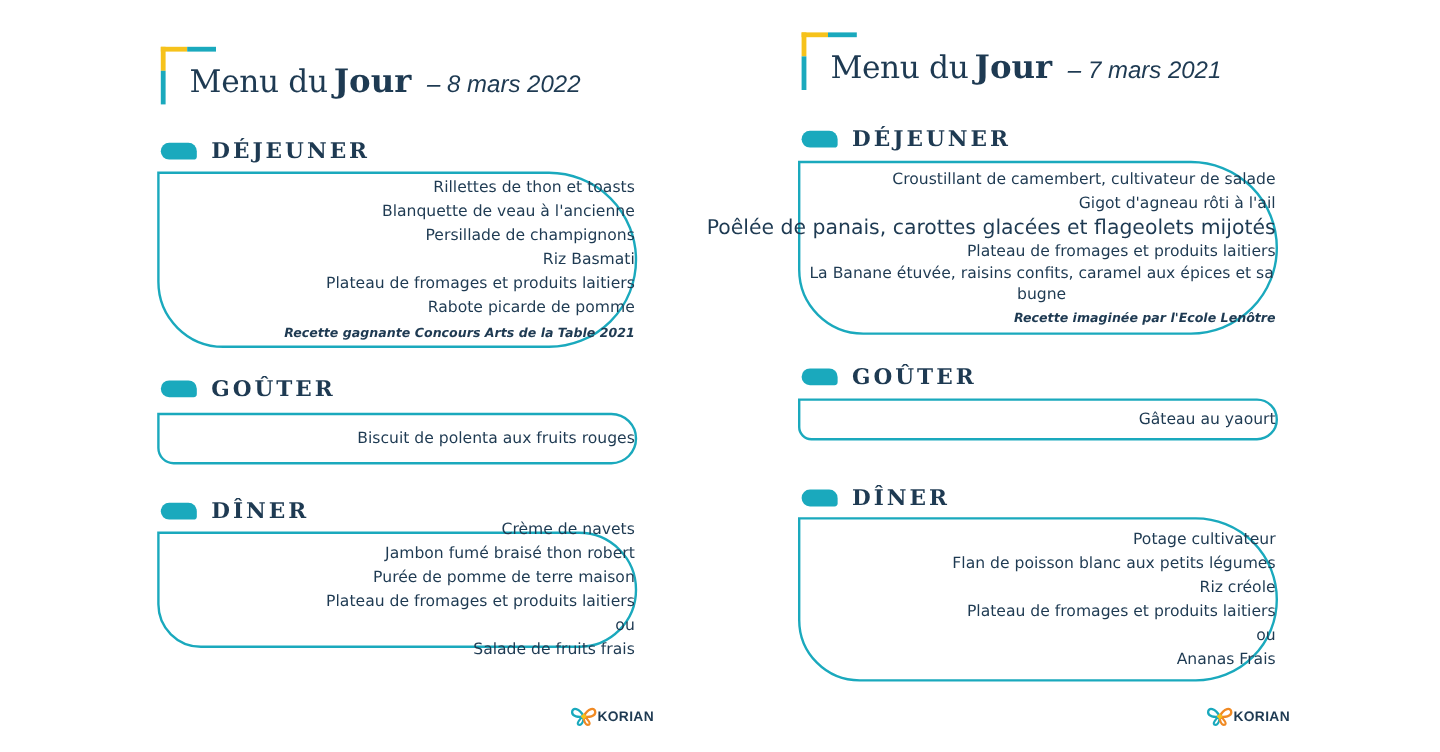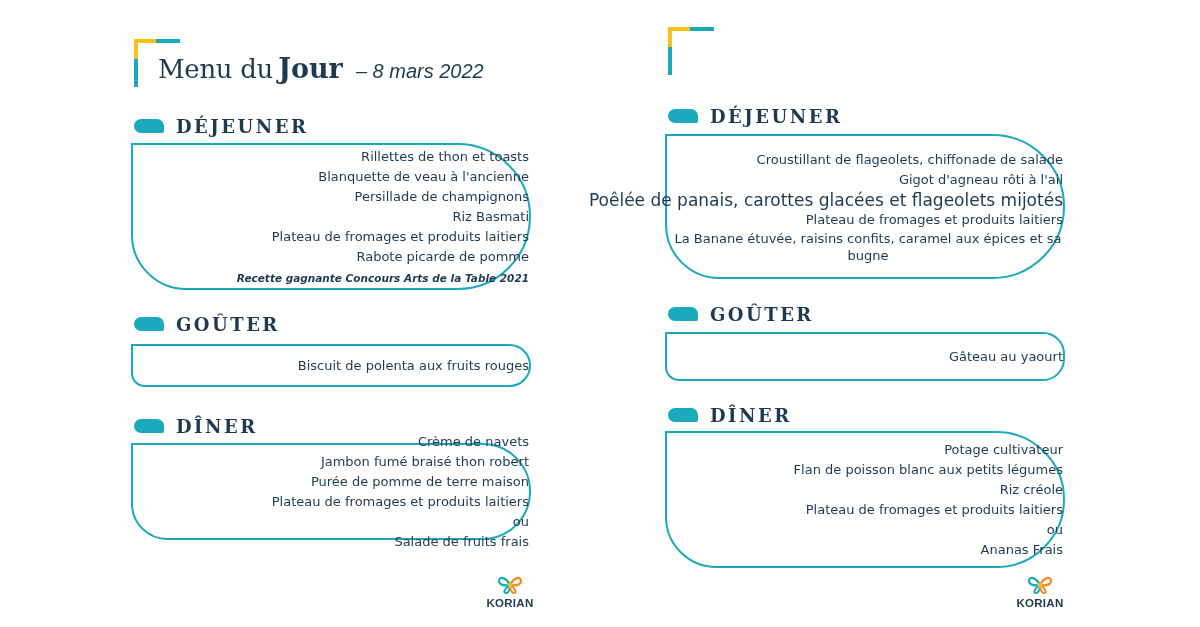--- a/index.html
+++ b/index.html
@@ -18,21 +18,21 @@
   .title .t3 { font-family:"Liberation Sans", sans-serif; font-style:italic; font-size:20px; color:#1e3a52; margin-left:8px; }
   .section-head { position:absolute; left:4px; height:20px; display:flex; align-items:center; }
   .pill { width:30px; height:14px; background:#1aa9bd; border-radius:8px 8px 3px 8px; margin-right:12px; }
   .section-title { font-family:"DejaVu Serif", serif; font-weight:bold; font-size:18px; letter-spacing:2.5px; color:#1e3a52; }
   .box { position:absolute; left:1px; width:400px; border:2px solid #1aa9bd; box-sizing:border-box; display:flex; flex-direction:column; align-items:flex-end; justify-content:center; }
   .box.big { border-radius:0 80px 80px 60px; }
   .box.small { border-radius:0 22px 22px 14px; }
   .item { font-family:"DejaVu Sans", sans-serif; font-size:13px; line-height:20px; color:#1e3a52; text-align:center; white-space:nowrap; }
   .item.wrap { white-space:normal; width:390px; line-height:17px; }
   .note { font-family:"DejaVu Sans", sans-serif; font-size:10.5px; font-style:italic; font-weight:bold; color:#1e3a52; line-height:18px; margin-top:2px; }
-  .logo { position:absolute; width:70px; height:44px; top:575px; display:flex; flex-direction:column; align-items:center; }
+  .logo { position:absolute; width:70px; height:44px; top:575px; display:flex; flex-direction:row; align-items:center; }
   .logo .name { font-family:"Liberation Sans", sans-serif; font-weight:bold; font-size:11.5px; color:#1e3a52; letter-spacing:0.3px; margin-top:2px; }
 </style>
 </head>
 <body>
 
 <div class="panel left">
   <div class="corner">
       <div class="h"></div>
       <div class="h2"></div>
       <div class="v1"></div>
@@ -90,38 +90,44 @@
   <div class="name">KORIAN</div>
 </div>
 
 <div class="panel right">
   <div class="corner">
       <div class="h"></div>
       <div class="h2"></div>
       <div class="v1"></div>
       <div class="v2"></div>
     </div>
+  <div class="title">
+    <span class="t1">Menu du</span>
+    <span class="t2">Jour</span>
+    <span class="t3">– 7 mars 2021</span>
+  </div>
 
   <div class="section-head" style="top:106px;">
     <div class="pill"></div>
     <span class="section-title">DÉJEUNER</span>
   </div>
   <div class="box big" style="top:134px;height:145px;">
-    <div class="item">Croustillant de flageolets, chiffonade de salade</div>
+    <div class="item">Croustillant de camembert, cultivateur de salade</div>
     <div class="item">Gigot d'agneau rôti à l'ail</div>
     <div class="item" style="font-size:17px;">Poêlée de panais, carottes glacées et flageolets mijotés</div>
     <div class="item">Plateau de fromages et produits laitiers</div>
     <div class="item wrap">La Banane étuvée, raisins confits, caramel aux épices et sa bugne</div>
+    <div class="note">Recette imaginée par l'Ecole Lenôtre</div>
   </div>
 
   <div class="section-head" style="top:304px;">
     <div class="pill"></div>
     <span class="section-title">GOÛTER</span>
   </div>
-  <div class="box small" style="top:332px;height:49px;">
+  <div class="box small" style="top:332px;height:35px;">
     <div class="item">Gâteau au yaourt</div>
   </div>
 
   <div class="section-head" style="top:405px;">
     <div class="pill"></div>
     <span class="section-title">DÎNER</span>
   </div>
   <div class="box big" style="top:431px;height:137px;">
     <div class="item">Potage cultivateur</div>
     <div class="item">Flan de poisson blanc aux petits légumes</div>

